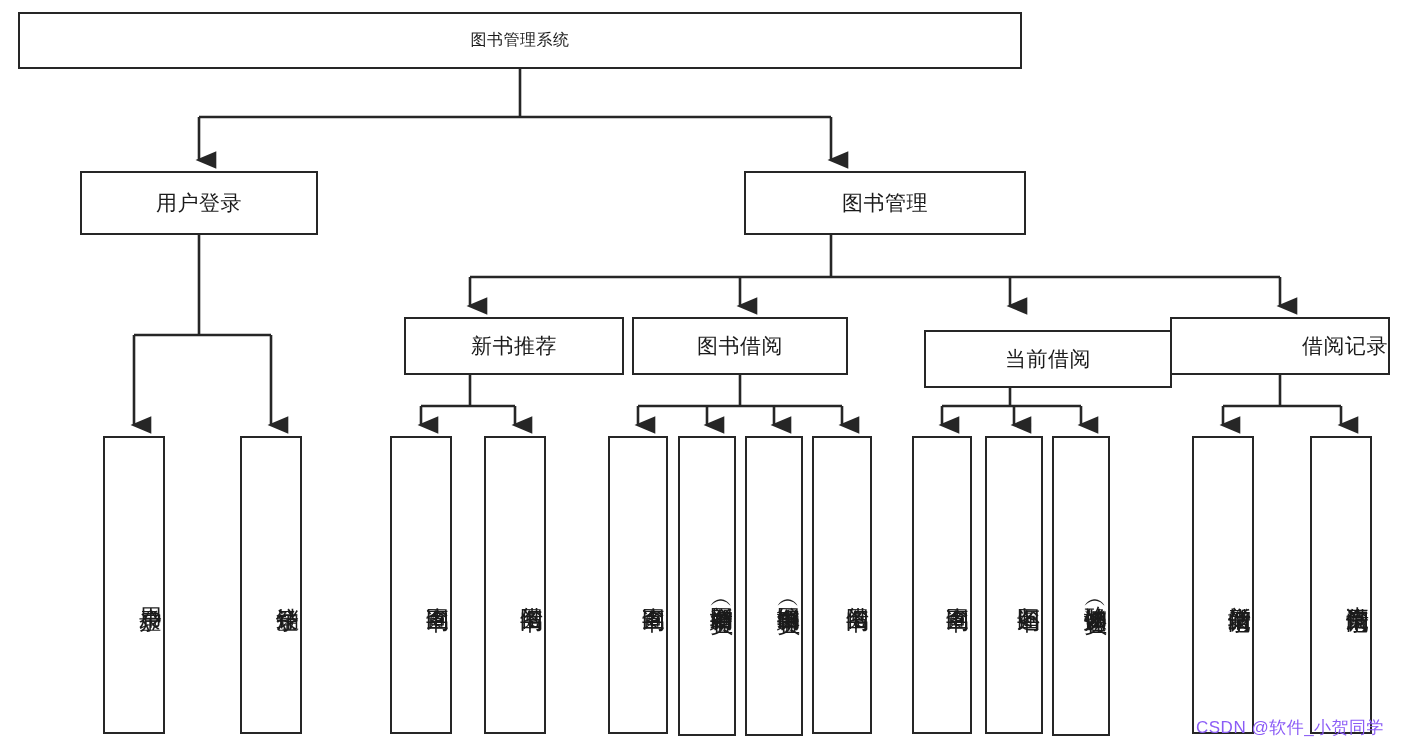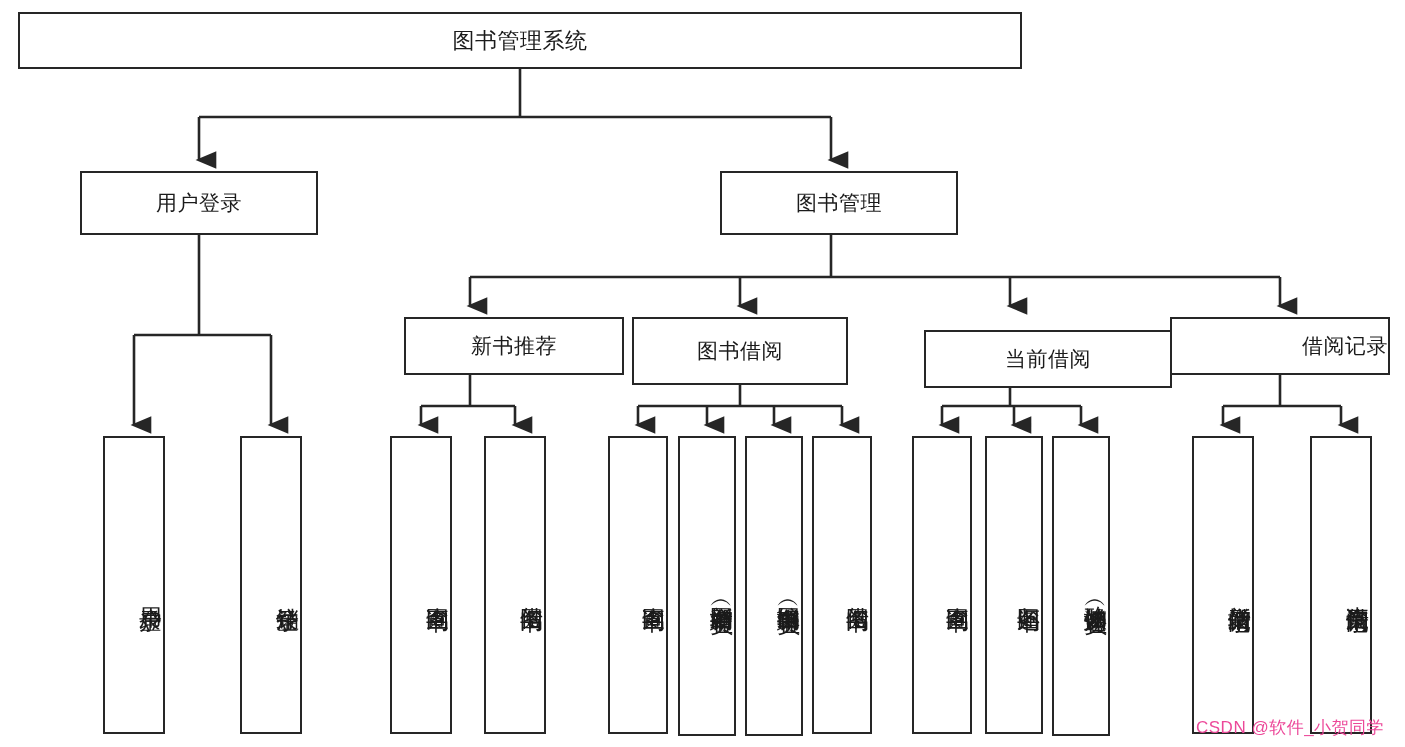--- a/index.html
+++ b/index.html
@@ -33,21 +33,21 @@
     display: flex;
     align-items: center;
     justify-content: center;
     color: #1b1b1b;
   }
   .node.horiz {
     font-size: 21px;
     letter-spacing: 0.5px;
   }
   .node.root {
-    font-size: 22px;
+    font-size: 16px;
     font-family: Liberation Serif, serif;
   }
   .node.vert {
     writing-mode: vertical-rl;
     text-orientation: upright;
     font-size: 23px;
     line-height: 1.08;
     letter-spacing: 1px;
     padding-top: 12px;
     align-items: flex-start;
@@ -55,21 +55,21 @@
     white-space: nowrap;
   }
   .node.vert .vlabel {
     writing-mode: vertical-rl;
     text-orientation: upright;
     display: block;
   }
   .watermark {
     position: absolute;
     font-size: 17px;
-    color: #ec4899;
+    color: #8b5cf6;
     letter-spacing: 0.5px;
     white-space: nowrap;
     user-select: none;
   }
 </style>
 </head>
 <body>
 
 <div id="diagram-root">
 
@@ -125,28 +125,28 @@
     </g>
   </svg>
 
   <div class="node root horiz" style="left:18px; top:12px; width:1004px; height:57px;">
     <span>图书管理系统</span>
   </div>
 
   <div class="node horiz" style="left:80px; top:171px; width:238px; height:64px;">
     <span>用户登录</span>
   </div>
-  <div class="node horiz" style="left:720px; top:171px; width:238px; height:64px;">
+  <div class="node horiz" style="left:744px; top:171px; width:282px; height:64px;">
     <span>图书管理</span>
   </div>
 
   <div class="node horiz" style="left:360px; top:317px; width:220px; height:58px;margin-left:44px;">
     <span>新书推荐</span>
   </div>
-  <div class="node horiz" style="left:632px; top:317px; width:216px; height:68px;">
+  <div class="node horiz" style="left:632px; top:317px; width:216px; height:58px;">
     <span>图书借阅</span>
   </div>
   <div class="node horiz" style="left:900px; top:330px; width:248px; height:58px;margin-left:24px;">
     <span>当前借阅</span>
   </div>
   <div class="node horiz" style="left:1170px; top:317px; width:220px; height:58px;justify-content:flex-end;">
     <span>借阅记录</span>
   </div>
 
   <div class="node vert" style="left:103px; top:436px; width:62px; height:298px;">

